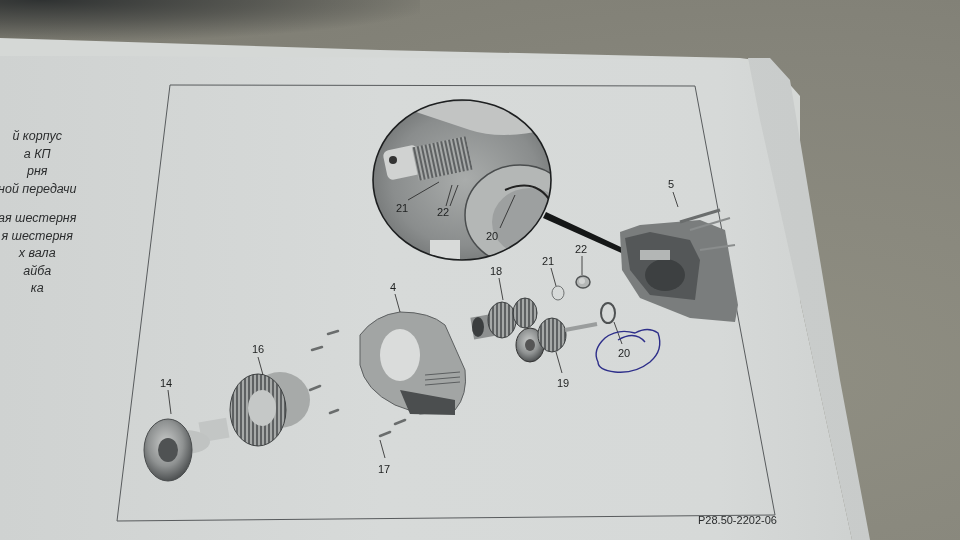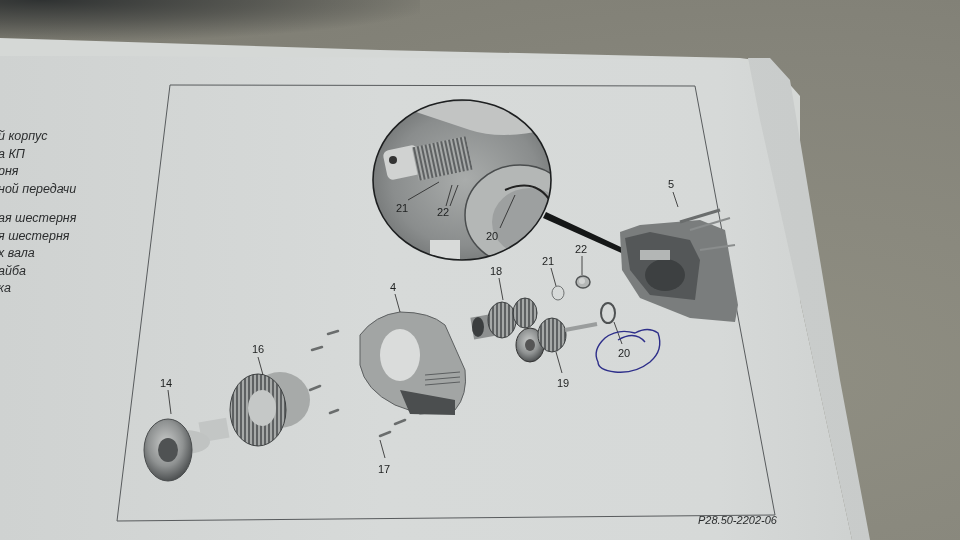--- a/index.html
+++ b/index.html
@@ -11,25 +11,25 @@
     background:radial-gradient(ellipse at 10% 0%, #2f3232 0%, rgba(60,62,60,.6) 40%, rgba(0,0,0,0) 75%);}
   .page-back{position:absolute;left:0;top:36px;width:800px;height:520px;background:#d5d8d6;
     clip-path:polygon(0 2px,380px 14px,740px 22px,770px 26px,800px 60px,800px 520px,880px 520px,0 520px);}
   .page{position:absolute;left:0;top:0;width:960px;height:540px;
     background:linear-gradient(90deg,#cfd2d1 0%,#d7dad9 40%,#d6d9d8 75%,#c9cccb 100%);
     clip-path:polygon(0 56px,120px 56px,740px 60px,748px 64px,760px 120px,800px 300px,852px 540px,0 540px);}
   .page-edge{position:absolute;left:0;top:0;width:960px;height:540px;
     background:linear-gradient(90deg,#d3d6d5,#c7cac9);
     clip-path:polygon(748px 58px,770px 58px,790px 80px,810px 200px,840px 380px,870px 540px,852px 540px,800px 300px,760px 120px);}
   .frame{position:absolute;left:0;top:0;width:960px;height:540px;pointer-events:none;}
-  .legend{position:absolute;left:0;top:128px;}
+  .legend{position:absolute;left:0;top:128px;text-align:center;}
   .legend div{font-style:italic;font-size:12.5px;color:#2b2d2e;line-height:17.5px;
     white-space:nowrap;margin-left:-2px;}
   .legend .gap{height:12px;}
-  .figcode{position:absolute;left:698px;top:514px;font-size:11px;color:#2a2c2d;font-style:italic;}
+  .figcode{position:absolute;left:698px;top:514px;font-size:11px;color:#2a2c2d;}
   svg text{font-family:"Liberation Sans",sans-serif;}
 </style>
 </head>
 <body>
 
 <div class="desk"></div>
 <div class="shadow-top"></div>
 <div class="page-back"></div>
 <div class="page"></div>
 <div class="page-edge"></div>

